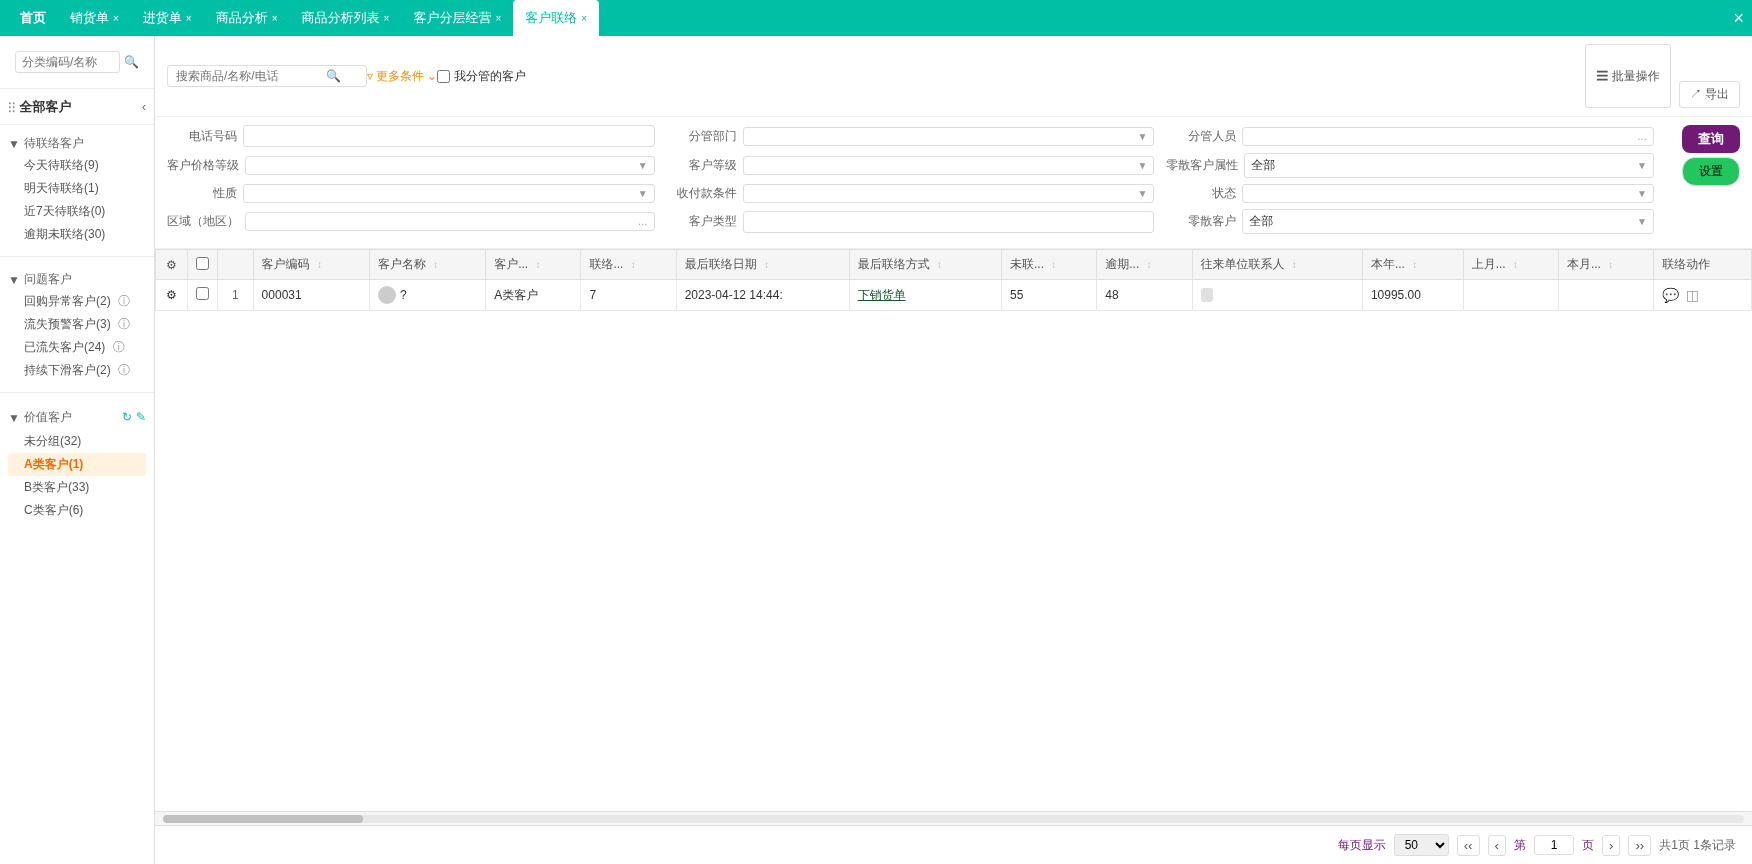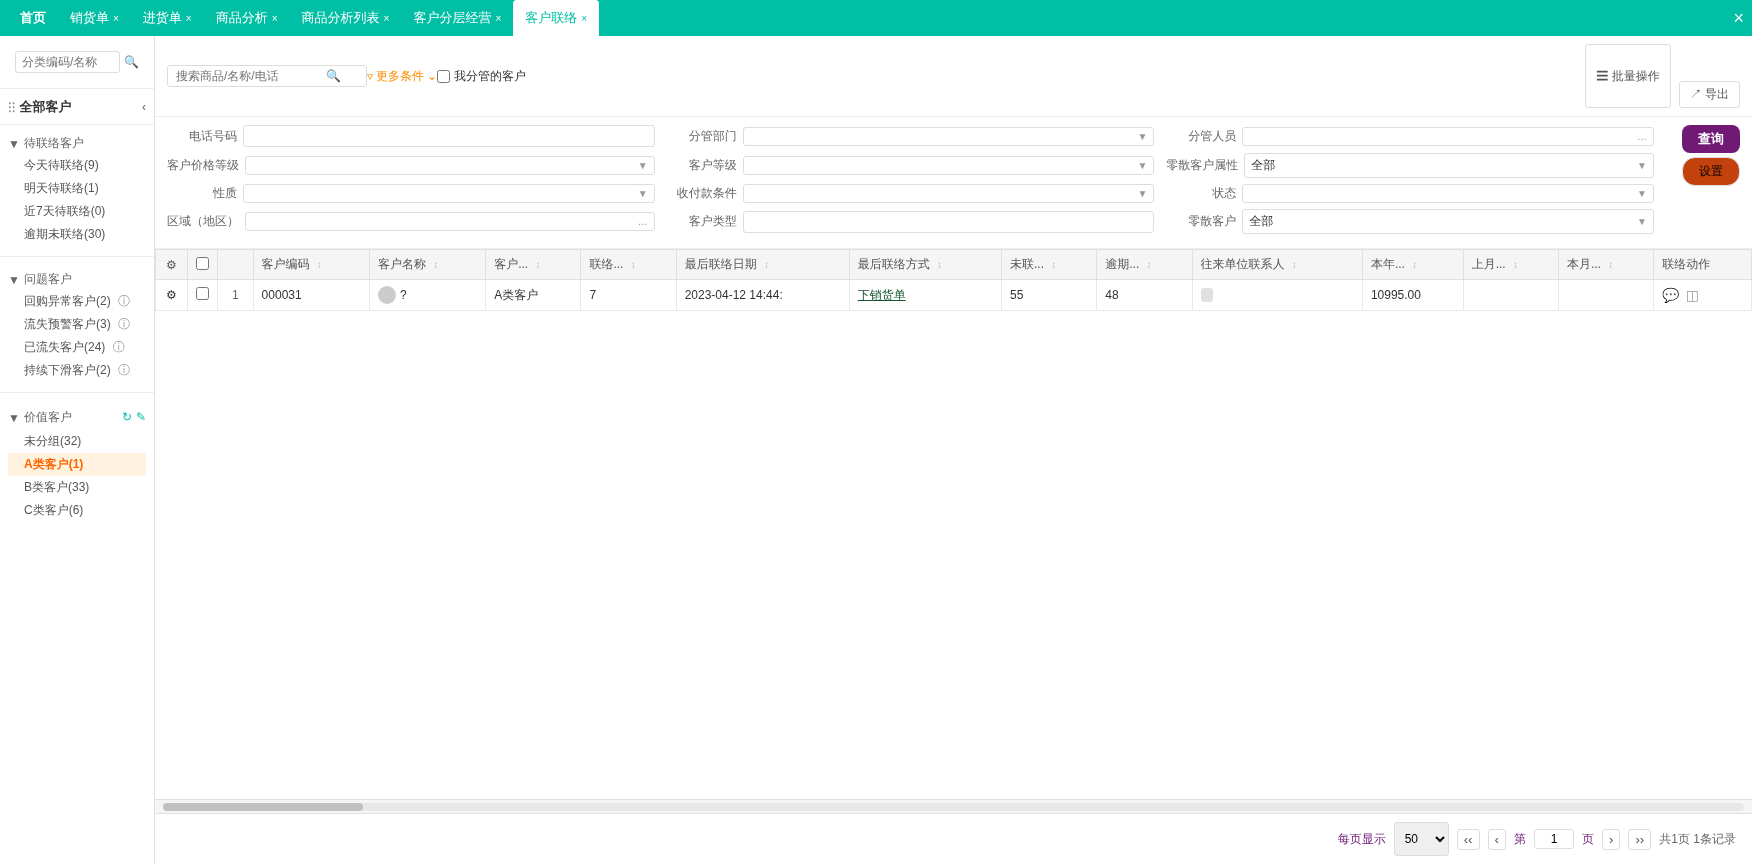--- a/index.html
+++ b/index.html
@@ -43,21 +43,21 @@
 
     
     .adv-filter { background: #fff; padding: 8px 12px; border-bottom: 1px solid #eee; }
     .adv-filter-row { display: flex; align-items: center; margin-bottom: 6px; gap: 12px; }
     .adv-filter-item { display: flex; align-items: center; flex: 1; min-width: 0; gap: 6px; }
     .adv-filter-label { color: #666; font-size: 12px; white-space: nowrap; min-width: 70px; text-align: right; }
     .adv-filter-input { flex: 1; border: 1px solid #ddd; border-radius: 3px; padding: 3px 6px; font-size: 12px; display: flex; align-items: center; justify-content: space-between; cursor: pointer; min-width: 120px; }
     .adv-filter-input .arrow { color: #999; font-size: 10px; }
     .adv-filter-input.with-dots { cursor: pointer; }
     .btn-query { background: #701a75; color: #fff; border: none; border-radius: 8px; padding: 5px 16px; cursor: pointer; font-size: 13px; font-weight: bold; }
-    .btn-settings { background: #c2410c; border: 1px solid #ddd; border-radius: 13px; padding: 5px 10px; cursor: pointer; font-size: 12px; }
+    .btn-settings { background: #22c55e; border: 1px solid #ddd; border-radius: 13px; padding: 5px 10px; cursor: pointer; font-size: 12px; }
     .query-btns { display: flex; flex-direction: column; gap: 4px; margin-left: 8px; }
 
     
     .table-area { flex: 1; overflow: auto; background: #fff; }
     table { width: 100%; border-collapse: collapse; font-size: 12px; }
     thead tr { background: #f5f5f5; }
     th { border: 1px solid #e0e0e0; padding: 6px 8px; text-align: left; font-weight: normal; color: #555; white-space: nowrap; position: relative; }
     th .col-sort { color: #bbb; margin-left: 4px; font-size: 10px; }
     td { border: 1px solid #e8e8e8; padding: 6px 8px; color: #333; white-space: nowrap; }
     .gear-col { width: 32px; text-align: center; }
@@ -68,21 +68,21 @@
     .action-icon { color: #999; cursor: pointer; font-size: 14px; }
 
     
     .scroll-bar-area { height: 14px; background: #f5f5f5; border-top: 1px solid #e0e0e0; display: flex; align-items: center; padding: 0 8px; }
     .scroll-track { flex: 1; height: 8px; background: #e8e8e8; border-radius: 4px; position: relative; }
     .scroll-thumb { position: absolute; left: 0; top: 0; height: 8px; width: 200px; background: #c0c0c0; border-radius: 4px; }
 
     
     .pagination { background: #fff; border-top: 1px solid #e0e0e0; padding: 8px 16px; display: flex; align-items: center; justify-content: flex-end; gap: 8px; font-size: 12px; }
     .pagination-label { color: #701a75; }
-    .pagination-select { border: 1px solid #ddd; border-radius: 3px; padding: 8px 6px; font-size: 12px; }
+    .pagination-select { border: 1px solid #ddd; border-radius: 3px; padding: 2px 6px; font-size: 12px; }
     .pagination-btn { border: 1px solid #ddd; border-radius: 3px; padding: 2px 6px; cursor: pointer; background: #fff; color: #555; }
     .pagination-btn:disabled { color: #ccc; cursor: not-allowed; }
     .pagination-page { border: 1px solid #ddd; border-radius: 3px; padding: 2px 8px; font-size: 12px; width: 40px; text-align: center; }
     .pagination-info { color: #666; }
 
     .all-customers-header { display: flex; align-items: center; padding: 8px; border-bottom: 1px solid #eee; }
     .all-customers-title { font-weight: bold; font-size: 13px; }
     .collapse-btn { margin-left: auto; cursor: pointer; color: #666; }
     .sidebar-section-row { display: flex; align-items: center; padding: 2px 0; }
     .refresh-icon { color: #00bfa5; cursor: pointer; font-size: 12px; }

